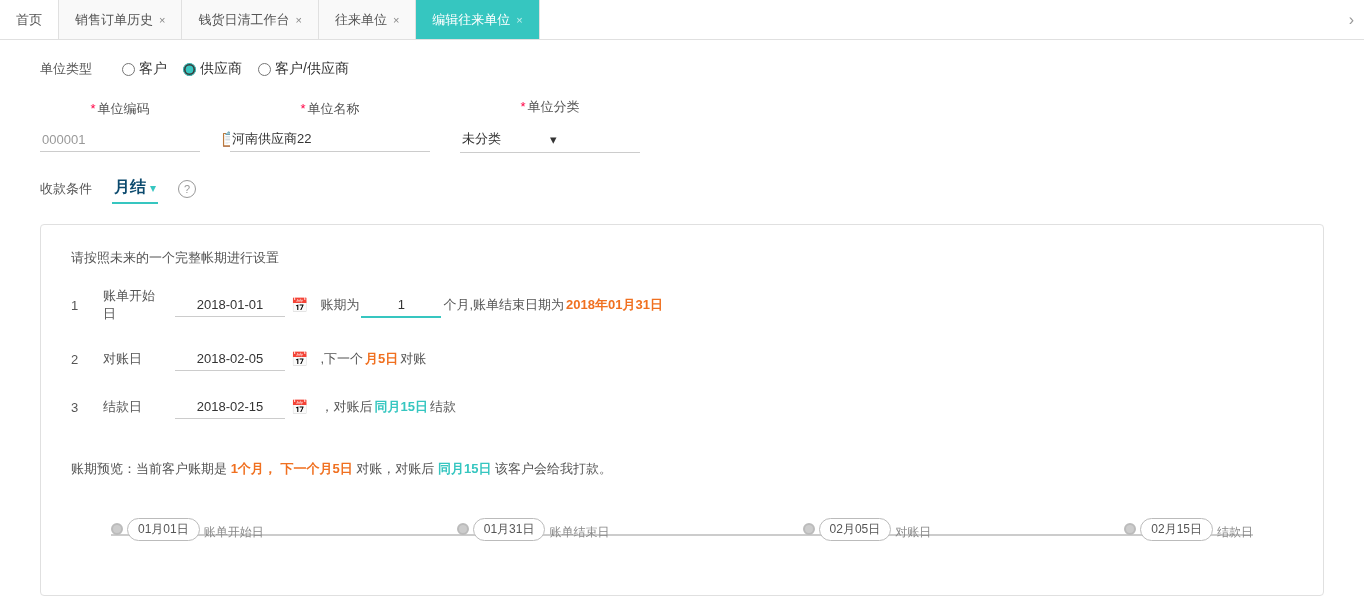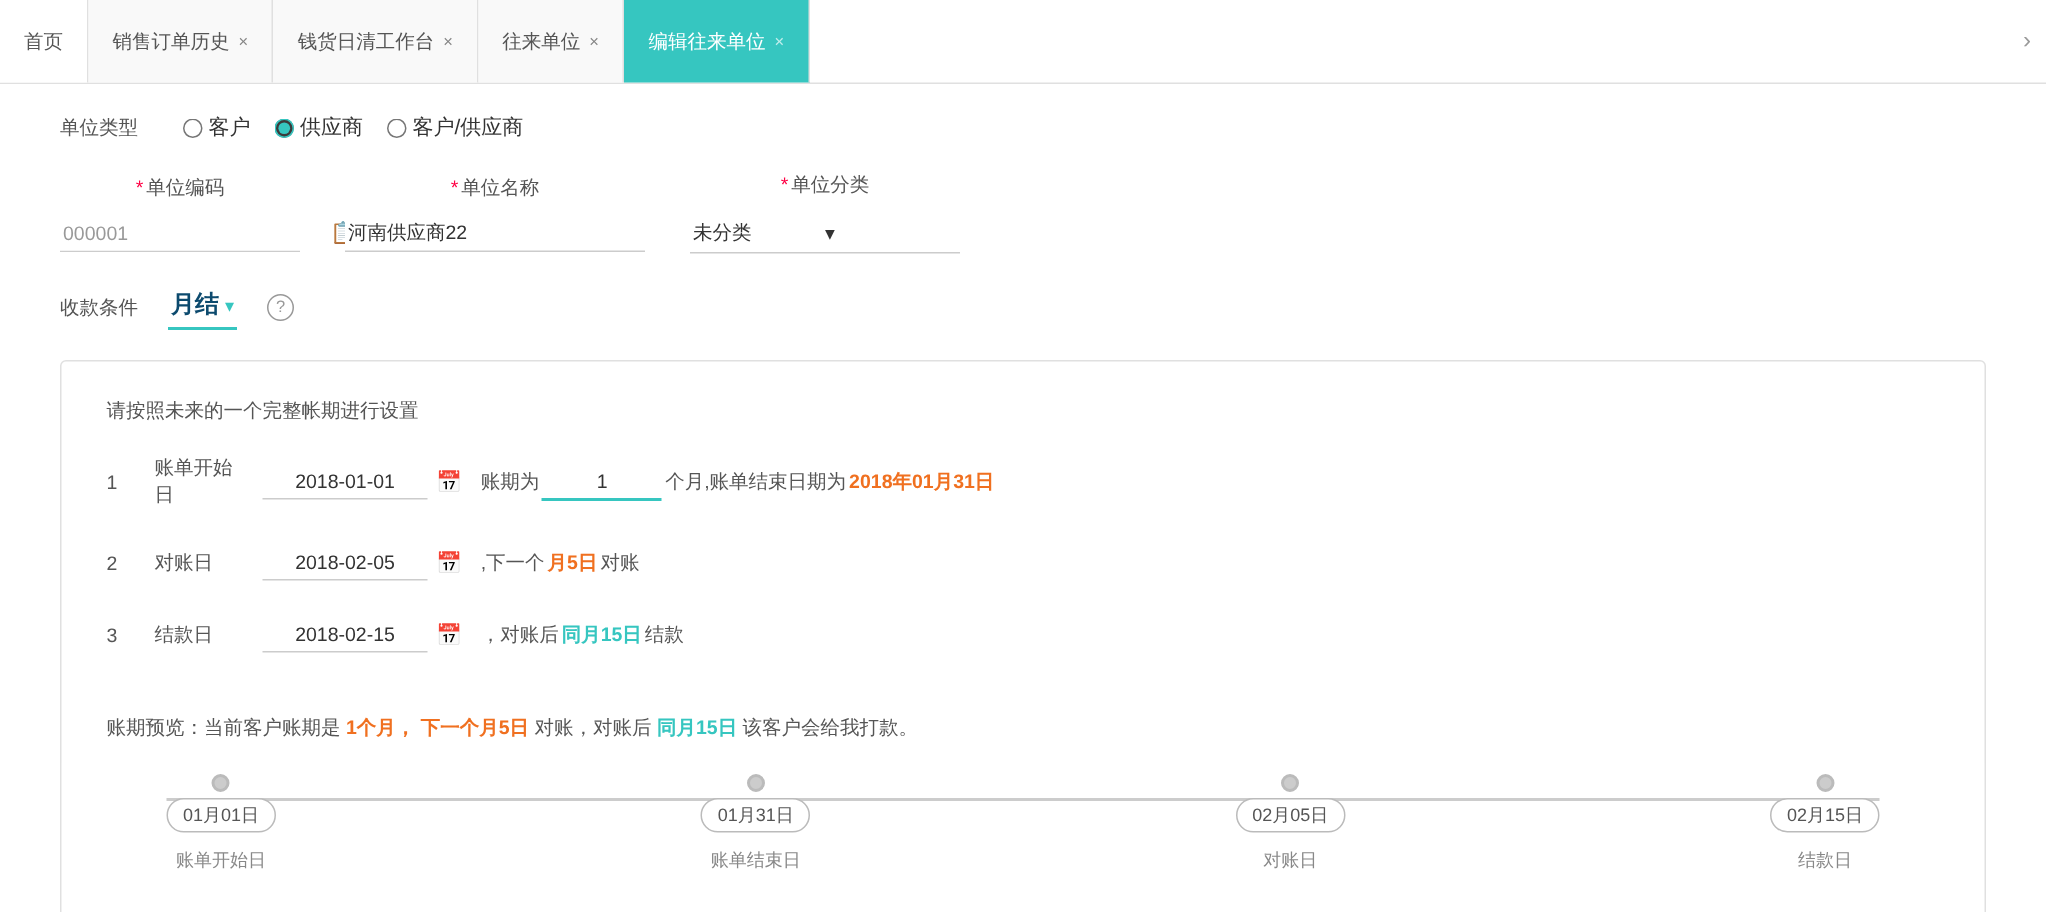--- a/index.html
+++ b/index.html
@@ -4,21 +4,21 @@
   <style>
     * { box-sizing: border-box; margin: 0; padding: 0; }
     body { font-family: 'Microsoft YaHei', Arial, sans-serif; font-size: 14px; background: #f5f5f5; color: #333; }
 
     
     .tab-bar {
       display: flex;
       align-items: stretch;
       background: #fff;
       border-bottom: 1px solid #e0e0e0;
-      height: 56px;
+      height: 40px;
       padding-left: 0;
     }
     .tab-item {
       display: flex;
       align-items: center;
       padding: 0 16px;
       cursor: pointer;
       font-size: 13px;
       color: #555;
       border-right: 1px solid #e0e0e0;
@@ -252,21 +252,21 @@
       color: #333;
     }
 
     
     .preview-section {
       padding: 16px 0 0 0;
     }
     .preview-text {
       font-size: 13px;
       color: #555;
-      margin-bottom: 10px;
+      margin-bottom: 28px;
       line-height: 1.6;
     }
 
     
     .timeline-wrap {
       position: relative;
       padding: 10px 40px 30px 40px;
     }
     .timeline-line {
       position: absolute;
@@ -278,21 +278,21 @@
       z-index: 0;
     }
     .timeline-points {
       display: flex;
       justify-content: space-between;
       position: relative;
       z-index: 1;
     }
     .timeline-point {
       display: flex;
-      flex-direction: column;
+      flex-direction: row;
       align-items: center;
       gap: 4px;
     }
     .tl-dot {
       width: 12px;
       height: 12px;
       border-radius: 50%;
       background: #ccc;
       border: 2px solid #bbb;
       flex-shrink: 0;

